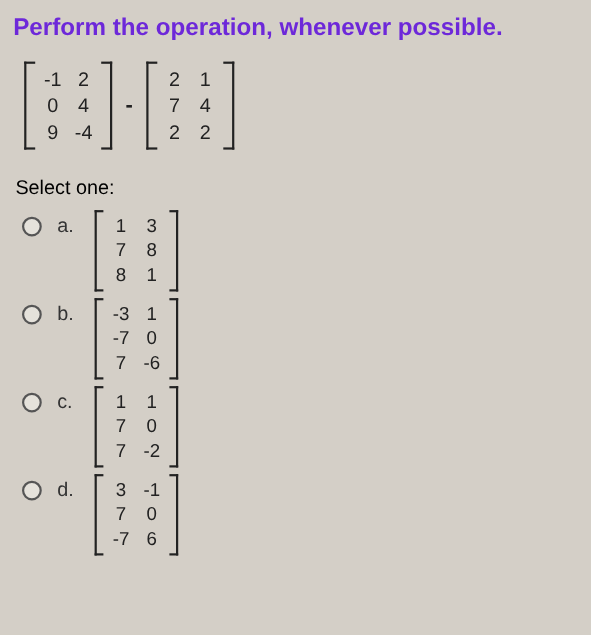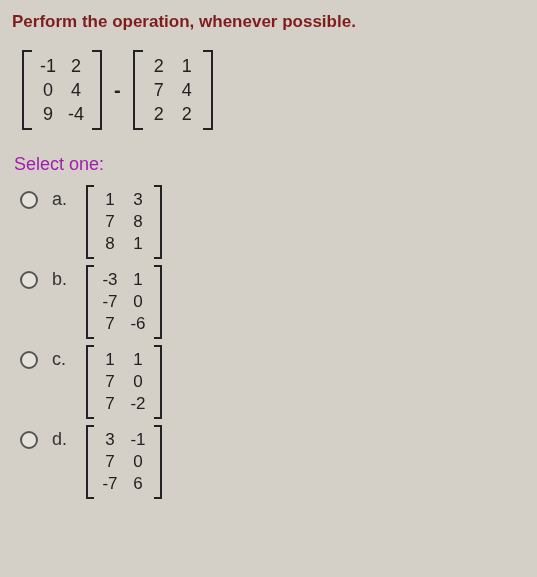--- a/index.html
+++ b/index.html
@@ -4,23 +4,23 @@
   <style>
     * { margin: 0; padding: 0; box-sizing: border-box; }
     body {
       font-family: Arial, Helvetica, sans-serif;
       background: #d4cfc7;
       padding: 12px;
       width: 537px;
       color: #2a2a2a;
     }
     .question-text {
-      font-size: 17px;
+      font-size: 22px;
       font-weight: 600;
-      color: #7f1d1d;
+      color: #6d28d9;
       margin-bottom: 18px;
     }
     .problem-row {
       display: flex;
       align-items: center;
       margin: 10px 0 24px 6px;
     }
     .matrix {
       display: inline-flex;
       align-items: stretch;
@@ -45,21 +45,21 @@
     .mat-body.c2 { grid-template-columns: repeat(2, 28px); }
     .mat-body .cell { text-align: center; }
     .op {
       font-size: 20px;
       font-weight: 600;
       margin: 0 8px;
       color: #222;
     }
     .select-label {
       font-size: 18px;
-      color: #a21caf;
+      color: #000000;
       margin: 14px 0 10px 2px;
     }
     .options { margin-left: 8px; }
     .option-row {
       display: flex;
       align-items: flex-start;
       margin-bottom: 6px;
     }
     .radio {
       width: 18px;

